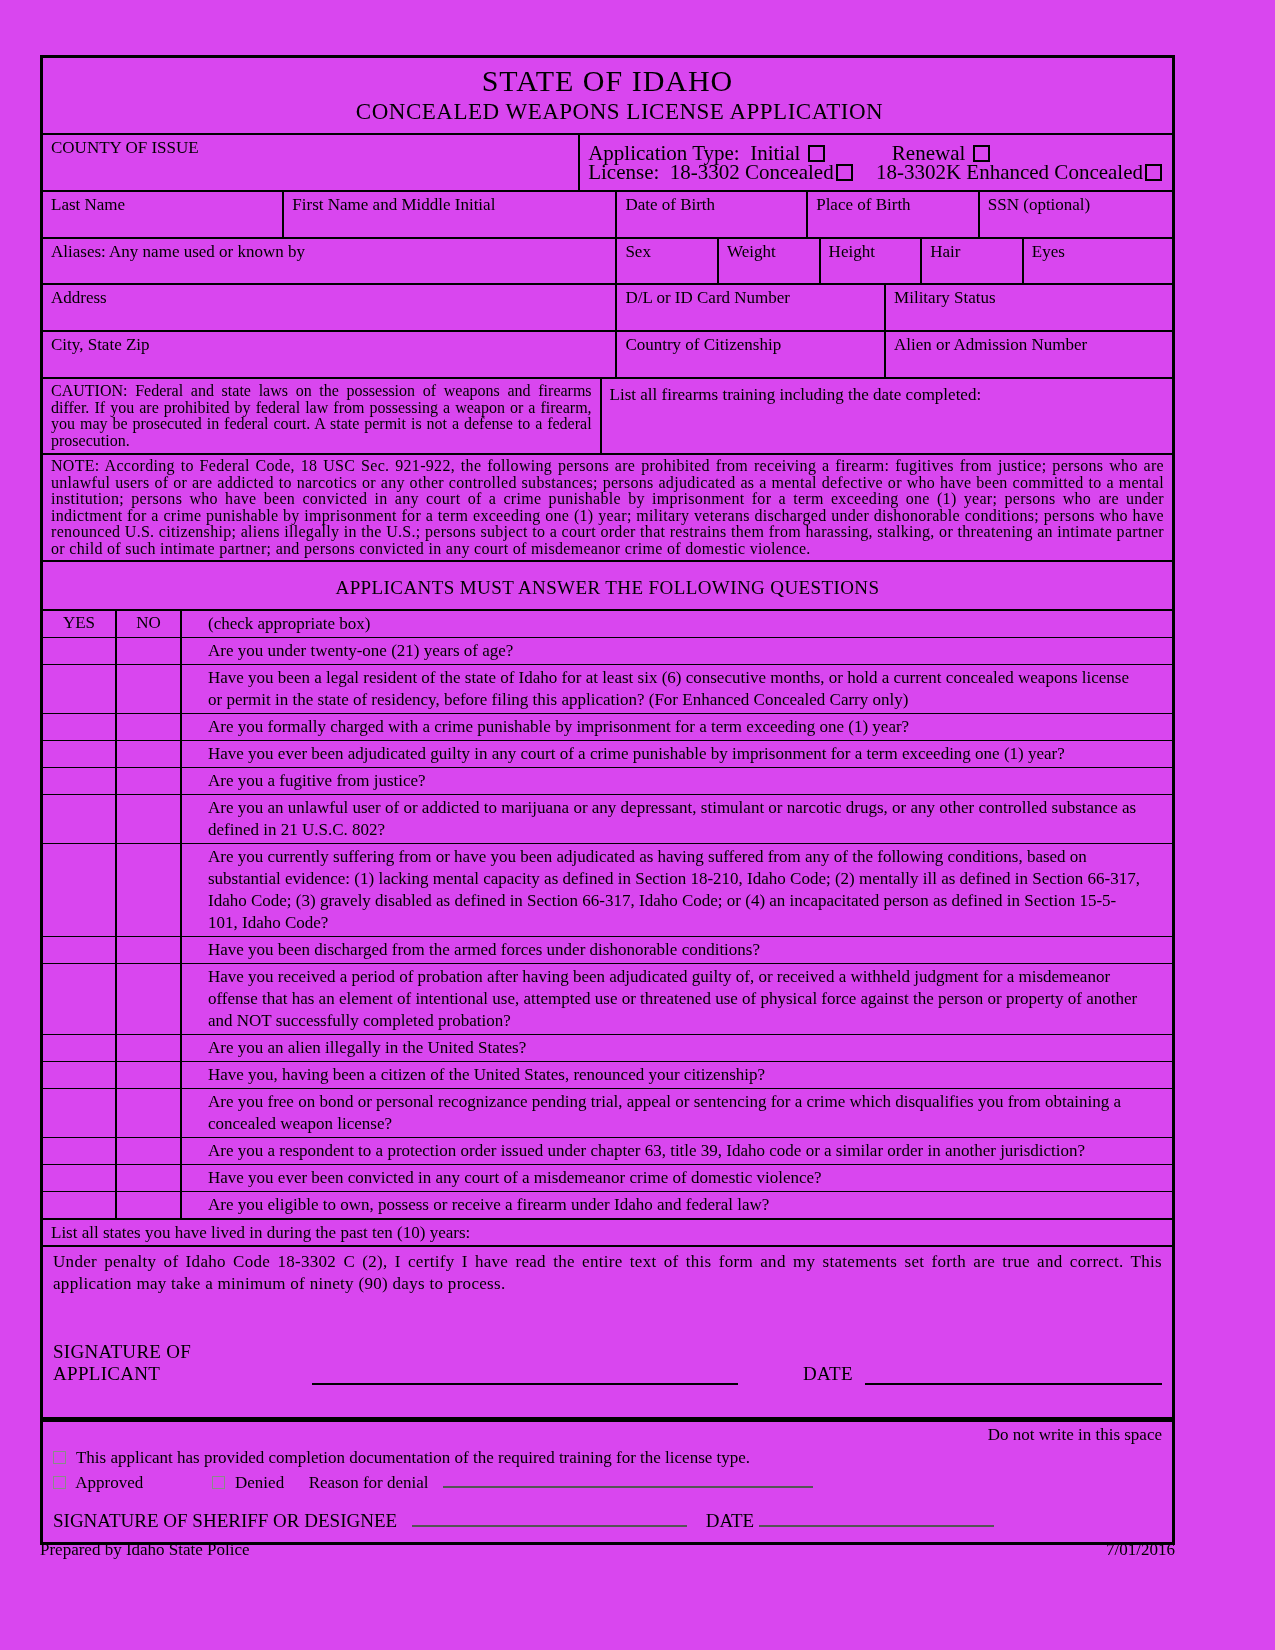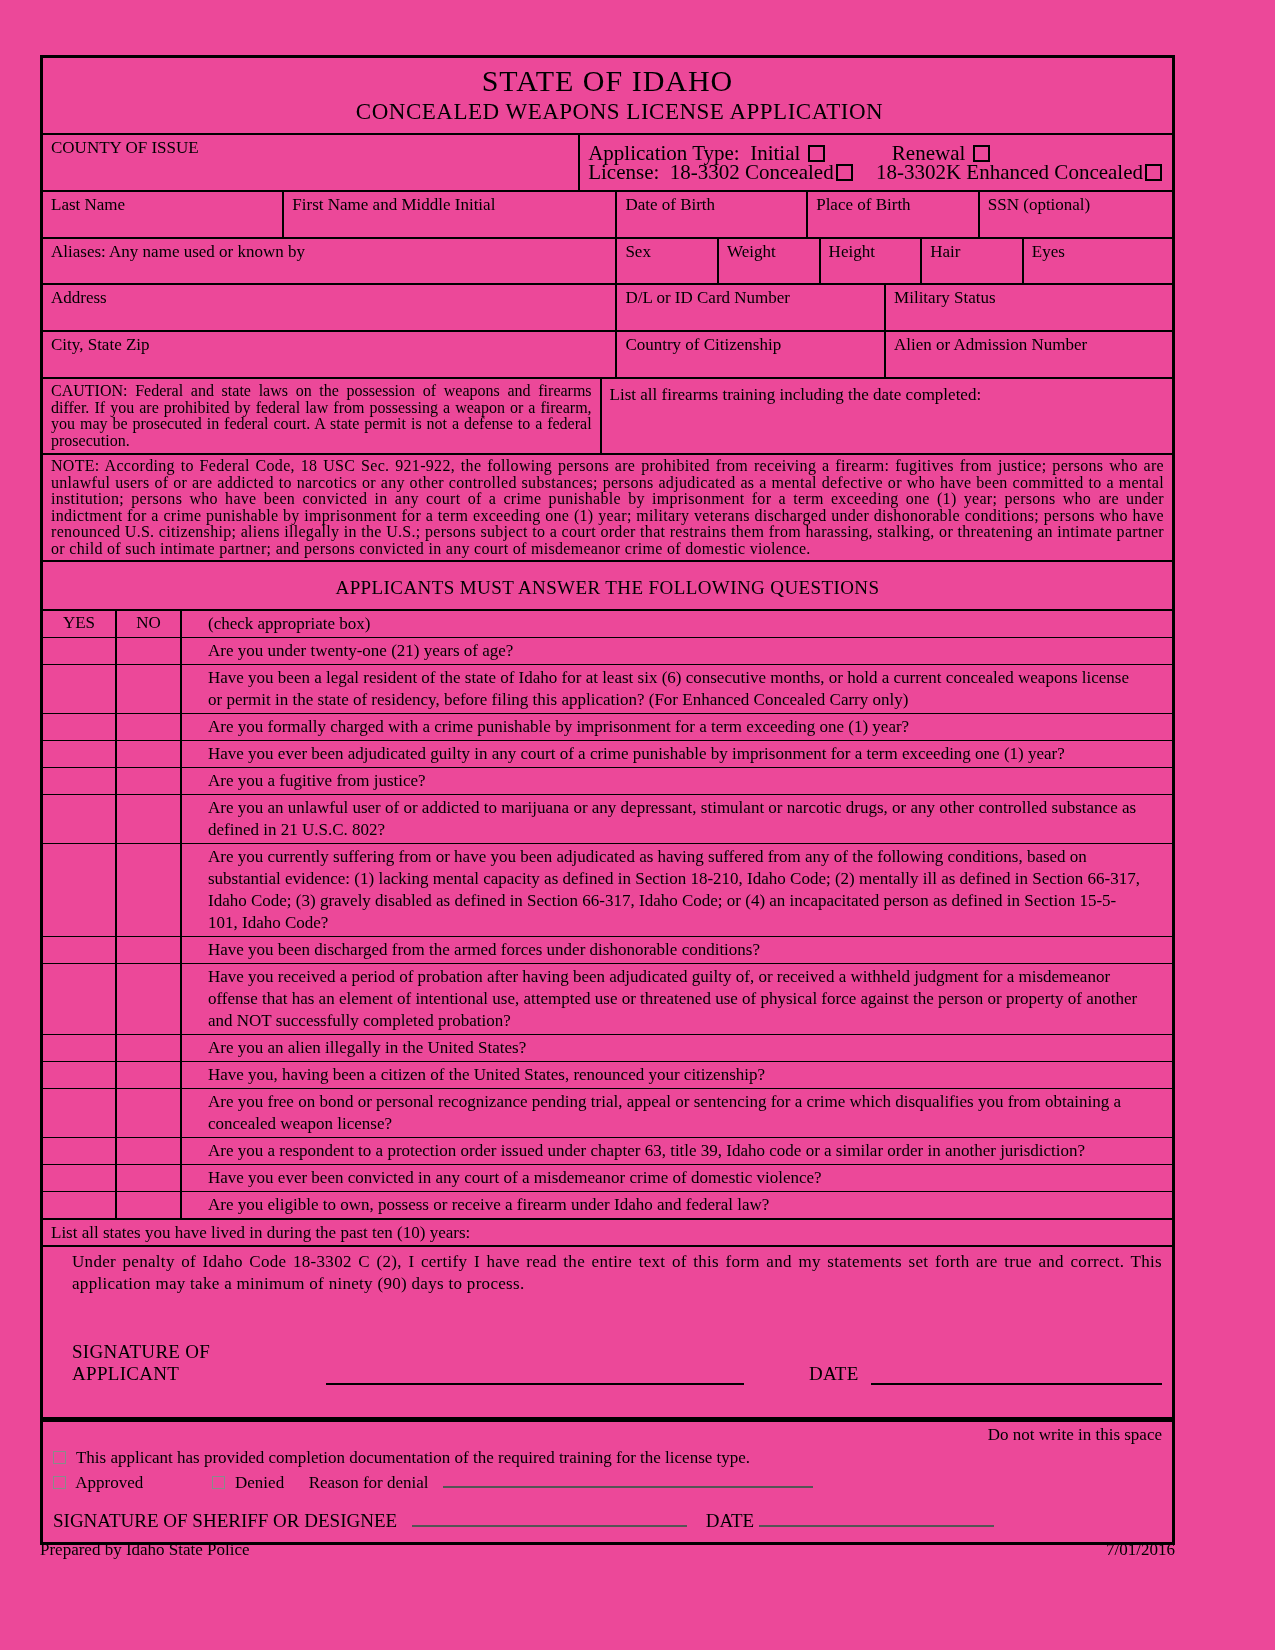--- a/index.html
+++ b/index.html
@@ -1,16 +1,16 @@
 <!DOCTYPE html>
 <html><head>
 <meta charset="utf-8">
 <style>
   html,body{margin:0;padding:0;background:#fff;}
-  .page{position:relative;width:1275px;height:1650px;background:#ec4899;color:#000;
+  .page{position:relative;width:1275px;height:1650px;background:#d946ef;color:#000;
         font-family:"Liberation Serif",serif;overflow:hidden;}
   .form-box{position:absolute;left:40px;top:55px;width:1135px;border:3px solid #000;box-sizing:border-box;}
   .sec{border-bottom:2px solid #000;box-sizing:border-box;}
   .sec:last-child{border-bottom:none;}
   .row{display:flex;box-sizing:border-box;align-items:stretch;}
   .cell{box-sizing:border-box;padding:3px 8px;font-size:17px;line-height:20px;}
   .cell+.cell{border-left:2px solid #000;}
   
   .title-sec{text-align:center;padding:6px 0 8px 0;}
   .title{font-size:30px;letter-spacing:1px;line-height:34px;}
@@ -40,21 +40,21 @@
   .qheader{text-align:center;font-size:19px;letter-spacing:0.4px;padding:15px 0 10px 0;}
   .qrow{display:flex;border-bottom:1px solid #000;box-sizing:border-box;}
   .qrow:last-child{border-bottom:none;}
   .qyes{width:72px;box-sizing:border-box;}
   .qno{width:65px;border-left:2px solid #000;box-sizing:border-box;}
   .qtext{flex:1;border-left:2px solid #000;box-sizing:border-box;padding:2px 26px;font-size:17px;line-height:22px;}
   .qhead-row .qyes,.qhead-row .qno{text-align:center;font-size:17px;line-height:24px;}
   
   .states-row{font-size:17px;line-height:21px;padding:2px 8px;}
   
-  .cert-sec{padding:4px 10px 14px 10px;min-height:170px;margin-left:19px;}
+  .cert-sec{padding:4px 10px 14px 10px;min-height:170px;}
   .cert-text{font-size:17px;line-height:22px;text-align:justify;letter-spacing:0.3px;}
   .sig-row{display:flex;align-items:flex-end;margin-top:46px;font-size:19px;letter-spacing:0.3px;}
   .sig-line{display:inline-block;border-bottom:2px solid #000;height:18px;}
   .appl-sig{width:430px;margin-left:12px;}
   .appl-date{width:300px;margin-left:12px;}
   .date-label{margin-left:65px;}
   
   .office-sec{border-top:5px solid #000;padding:2px 10px 10px 10px;font-size:17px;}
   .office-title{text-align:right;font-size:17px;line-height:22px;}
   .cb-light{display:inline-block;width:11px;height:11px;border:1.5px solid #8a8a8a;vertical-align:-1px;margin-right:6px;}

